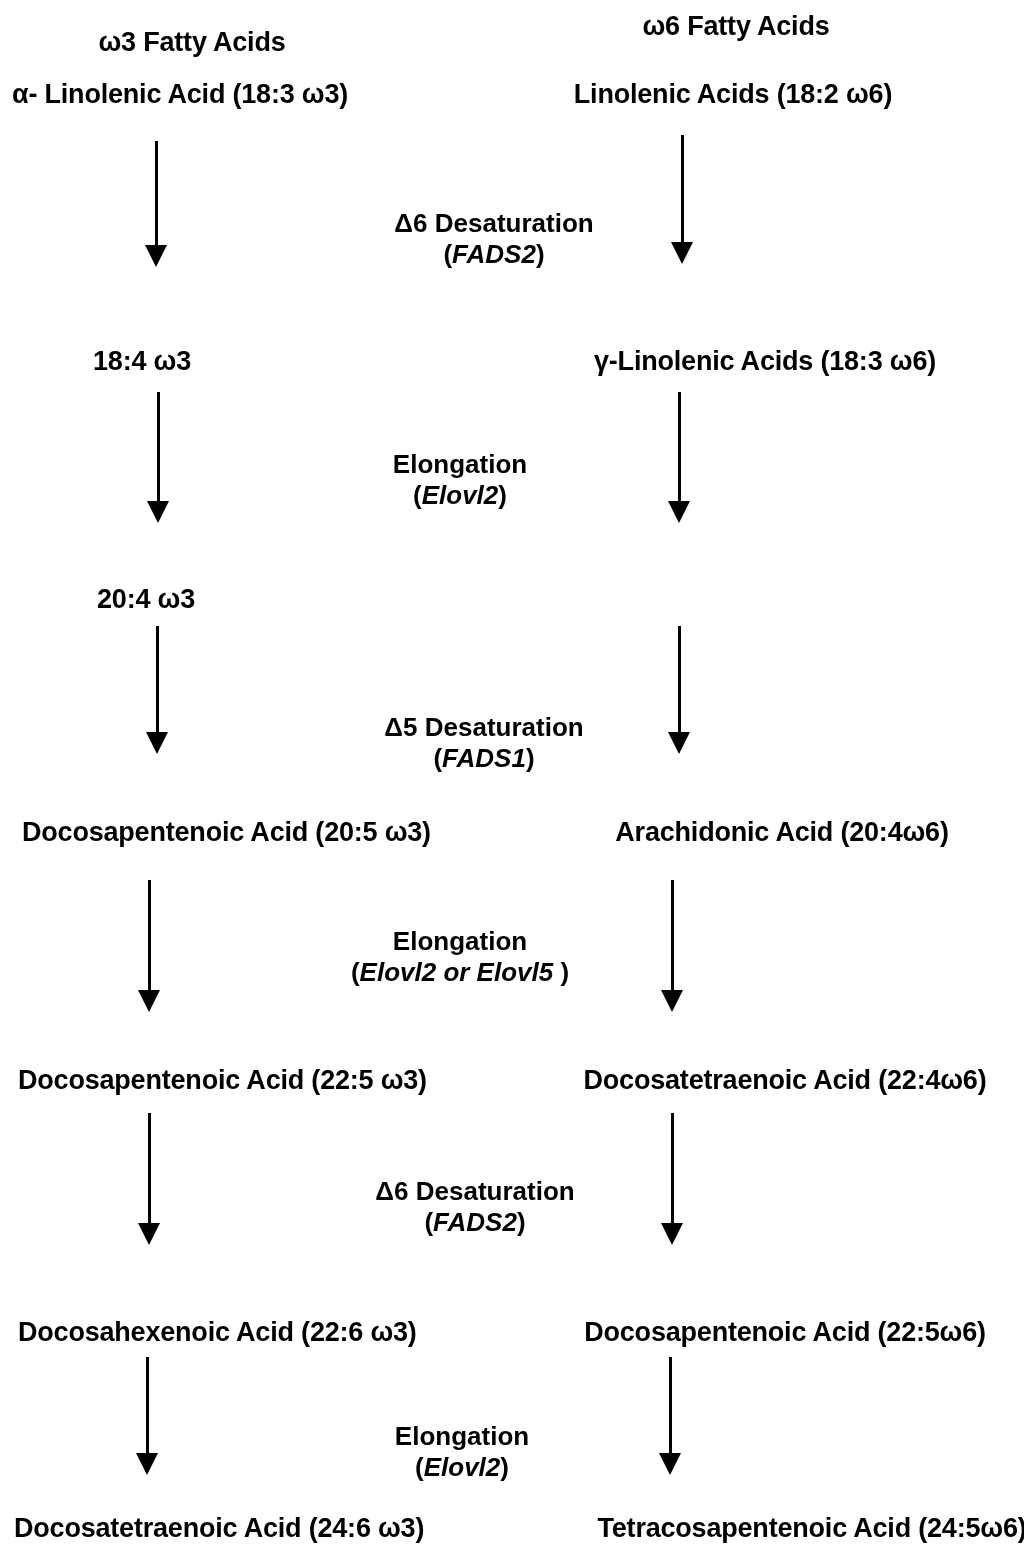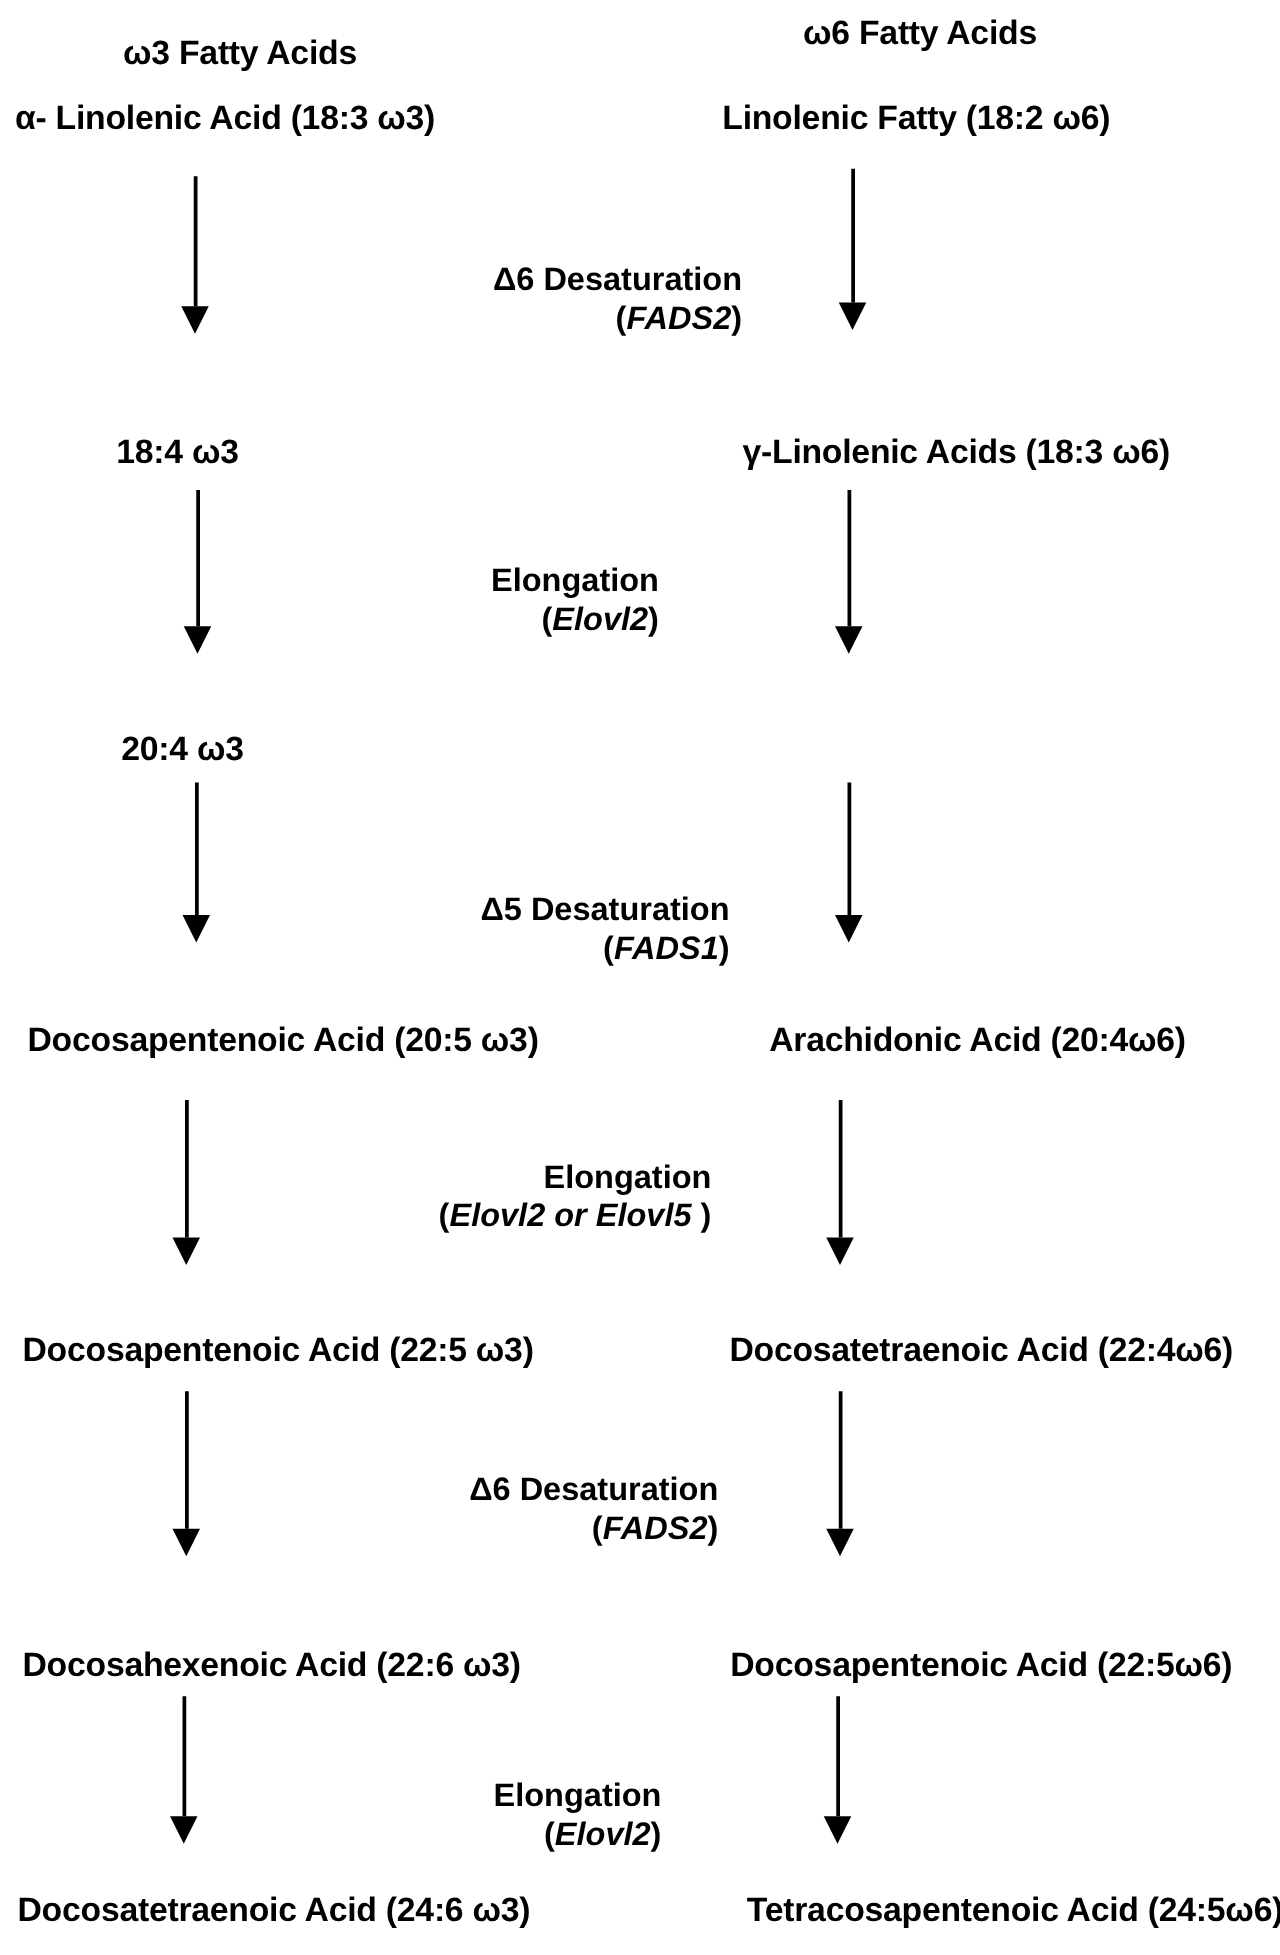--- a/index.html
+++ b/index.html
@@ -38,21 +38,21 @@
   }
   .metabolite.center {
     transform: translateX(-50%);
     text-align: center;
   }
   
   .enzyme {
     position: absolute;
     font-size: 26px;
     font-weight: bold;
-    text-align: right;
+    text-align: center;
     transform: translateX(-50%);
     line-height: 1.18;
     white-space: nowrap;
     color: #000;
   }
   .enzyme .gene {
     font-style: italic;
     font-weight: bold;
   }
   .enzyme .paren {
@@ -100,21 +100,21 @@
   <div class="node metabolite center" style="left:146px; top:585px;">20:4 ω3</div>
 
   <div class="node metabolite" style="left:22px; top:818px;">Docosapentenoic Acid (20:5 ω3)</div>
 
   <div class="node metabolite" style="left:18px; top:1066px;">Docosapentenoic Acid (22:5 ω3)</div>
 
   <div class="node metabolite" style="left:18px; top:1318px;">Docosahexenoic Acid (22:6 ω3)</div>
 
   <div class="node metabolite" style="left:14px; top:1514px;">Docosatetraenoic Acid (24:6 ω3)</div>
 
-  <div class="node metabolite center" style="left:733px; top:80px;">Linolenic Fatty (18:2 ω6)</div>
+  <div class="node metabolite center" style="left:733px; top:80px;">Linolenic Acids (18:2 ω6)</div>
 
   <div class="node metabolite center" style="left:765px; top:347px;">γ-Linolenic Acids (18:3 ω6)</div>
 
 
   <div class="node metabolite center" style="left:782px; top:818px;">Arachidonic Acid (20:4ω6)</div>
 
   <div class="node metabolite center" style="left:785px; top:1066px;">Docosatetraenoic Acid (22:4ω6)</div>
 
   <div class="node metabolite center" style="left:785px; top:1318px;">Docosapentenoic Acid (22:5ω6)</div>
 

